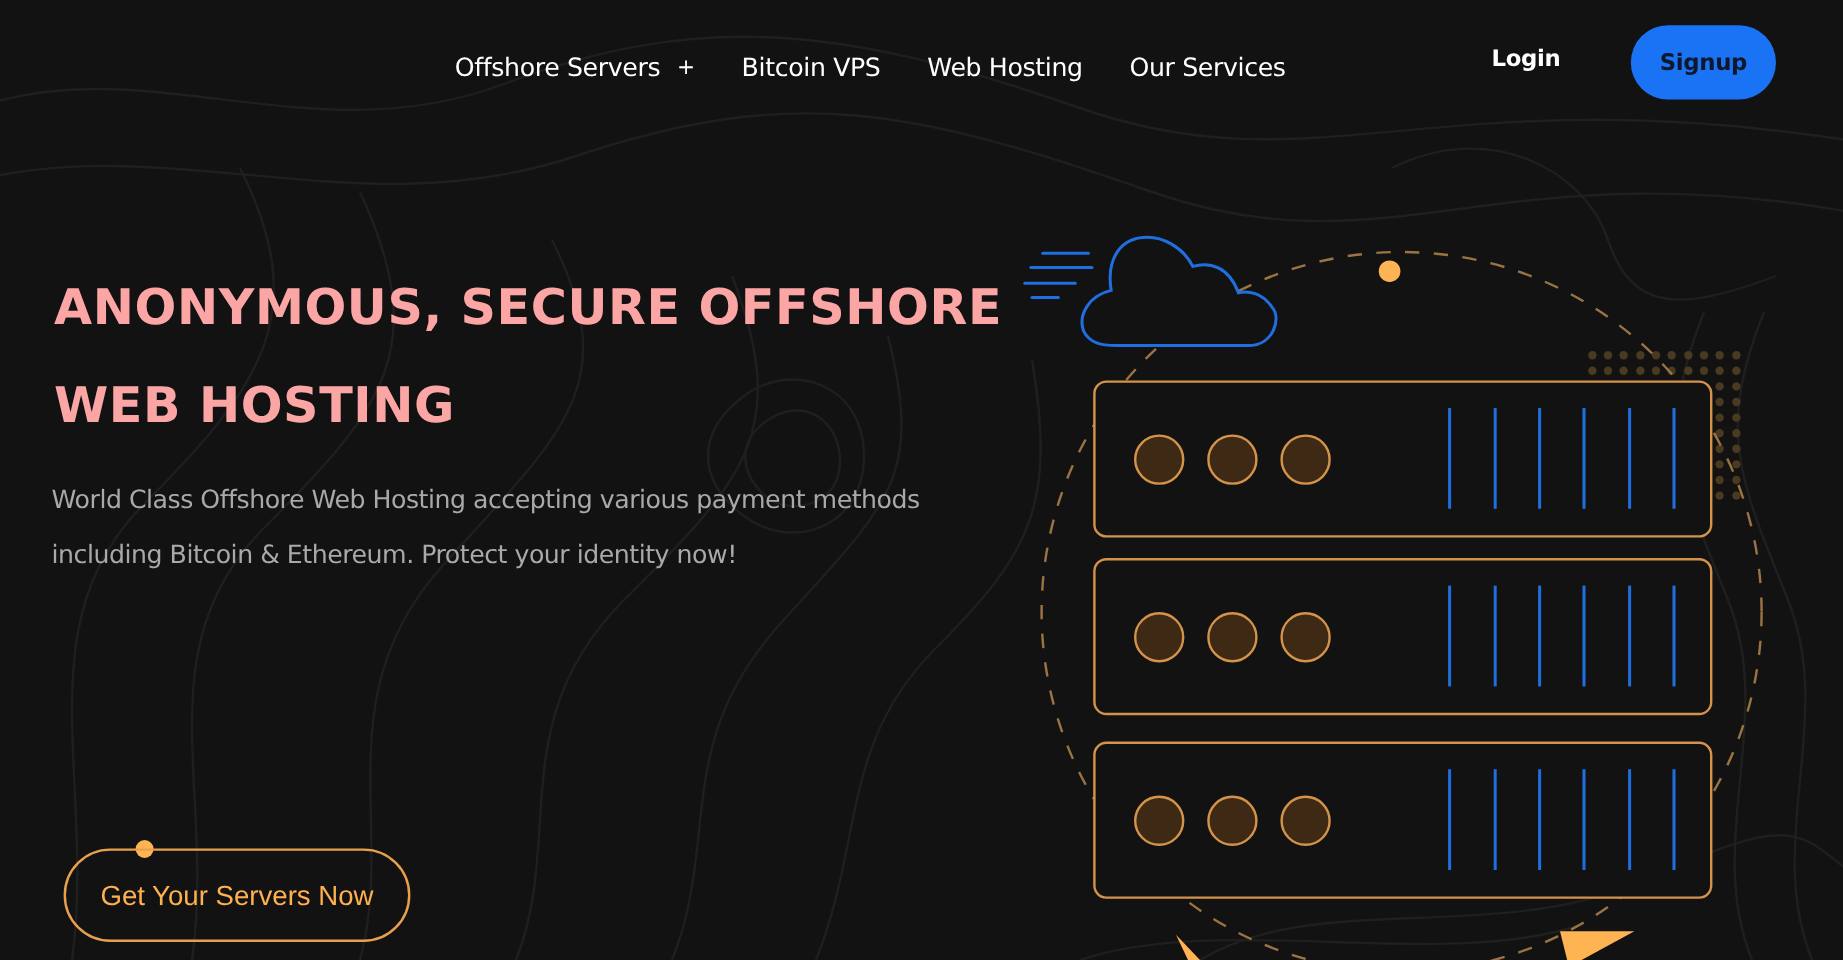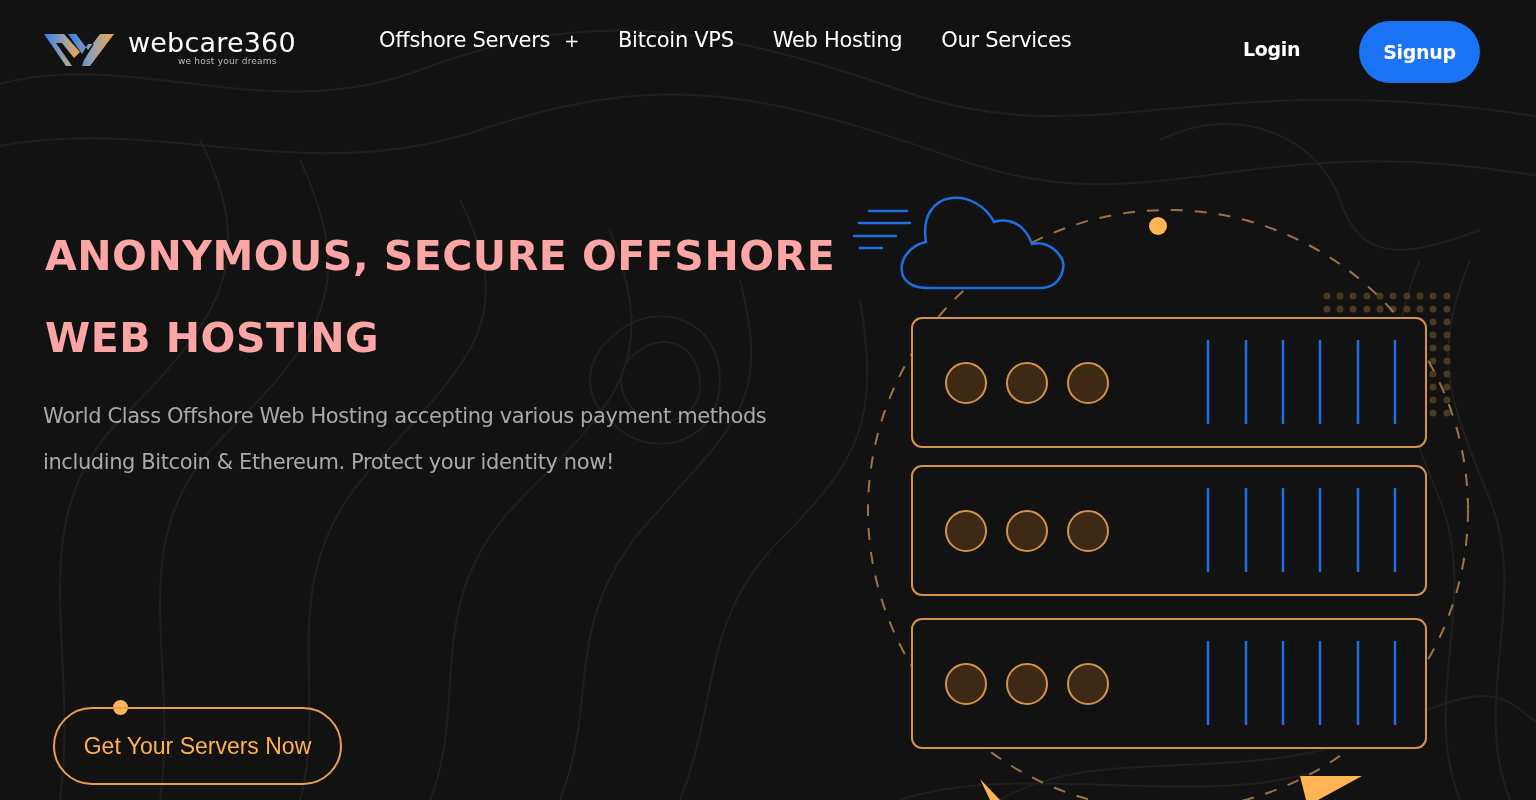--- a/index.html
+++ b/index.html
@@ -13,26 +13,26 @@
   .bg-topo { position: absolute; left: 0; top: 0; width: 1536px; height: 800px; pointer-events: none; }
 
   
   .header { position: absolute; left: 0; top: 0; width: 1536px; height: 105px; }
   .logo { position: absolute; left: 42px; top: 30px; display: flex; align-items: flex-start; }
   .logo-mark { width: 74px; height: 40px; }
   .logo-text { margin-left: 12px; margin-top: -2px; }
   .logo-name { font-family: "DejaVu Sans", sans-serif; font-size: 27px; font-weight: normal; color: #fff; letter-spacing: 0.2px; line-height: 30px; }
   .logo-tag { font-family: "DejaVu Sans", sans-serif; font-size: 9px; color: #bbb; margin-left: 50px; margin-top: -2px; letter-spacing: 0.2px; }
 
-  .nav { position: absolute; left: 379px; top: 24px; display: flex; align-items: center; height: 32px; }
+  .nav { position: absolute; left: 379px; top: 40px; display: flex; align-items: center; height: 32px; }
   .nav-item { font-family: "DejaVu Sans", sans-serif; font-size: 21px; color: #fff; margin-right: 39px; white-space: nowrap; display: flex; align-items: center; cursor: pointer; letter-spacing: -0.3px; }
   .nav-item .plus { font-size: 18px; margin-left: 14px; }
 
   .login { position: absolute; left: 1243px; top: 38px; font-family: "DejaVu Sans", sans-serif; font-size: 19px; color: #fff; font-weight: bold; cursor: pointer; letter-spacing: -0.3px; }
-  .signup { position: absolute; left: 1359px; top: 21px; width: 121px; height: 62px; background: #1a73f5; border-radius: 31px; display: flex; align-items: center; justify-content: center; font-family: "DejaVu Sans", sans-serif; font-weight: bold; font-size: 19px; color: #ffffff; cursor: pointer; letter-spacing: -0.3px; border: none; }
+  .signup { position: absolute; left: 1359px; top: 21px; width: 121px; height: 62px; background: #1a73f5; border-radius: 31px; display: flex; align-items: center; justify-content: center; font-family: "DejaVu Sans", sans-serif; font-weight: bold; font-size: 19px; color: #0f172a; cursor: pointer; letter-spacing: -0.3px; border: none; }
 
   
   .hero-title { position: absolute; left: 45px; top: 215px; font-family: "DejaVu Sans", sans-serif; font-weight: bold; font-size: 41px; line-height: 82px; color: #fca5a5; letter-spacing: 0.5px; width: 800px; }
   .hero-desc { position: absolute; left: 43px; top: 393px; width: 730px; font-family: "DejaVu Sans", sans-serif; font-size: 21px; line-height: 46px; color: #a9a9a9; letter-spacing: -0.4px; }
 
   .cta { position: absolute; left: 53px; top: 707px; width: 289px; height: 78px; border: 2px solid #e8a04e; border-radius: 39px; display: flex; align-items: center; justify-content: center; font-family: "Liberation Sans", sans-serif; font-size: 23px; color: #ffb04f; cursor: pointer; background: transparent; }
   .cta-dot { position: absolute; left: 113px; top: 700px; width: 15px; height: 15px; border-radius: 50%; background: #ffb454; }
 
   .illustration { position: absolute; left: 0; top: 0; width: 1536px; height: 800px; pointer-events: none; }
 </style>
@@ -53,37 +53,20 @@
     <path d="M 640 350 C 670 330, 700 350, 700 385 S 660 430, 640 415 S 610 370, 640 350"></path>
     <path d="M 1460 800 C 1420 700, 1480 600, 1440 500 S 1380 360, 1420 260"></path>
     <path d="M 1510 800 C 1470 700, 1530 600, 1490 500 S 1430 360, 1470 260"></path>
     <path d="M 1000 800 C 1100 740, 1250 790, 1380 730 S 1500 700, 1560 740"></path>
     <path d="M 900 800 C 1020 760, 1200 810, 1320 770"></path>
     <path d="M 1160 140 C 1240 100, 1320 140, 1340 200 S 1400 260, 1480 230"></path>
   </g>
 </svg>
 
 <div class="header">
-  <div class="logo">
-    <svg class="logo-mark" viewBox="0 0 74 40" xmlns="http://www.w3.org/2000/svg">
-      <defs>
-        <linearGradient id="lg" x1="0" y1="0" x2="1" y2="0">
-          <stop offset="0" stop-color="#2f7cf0"></stop>
-          <stop offset="0.55" stop-color="#9aa3ad"></stop>
-          <stop offset="1" stop-color="#f2a54a"></stop>
-        </linearGradient>
-      </defs>
-      <path d="M2 4 L22 4 L38 22 L32 28 L20 13 L14 13 L30 36 L24 36 Z" fill="url(#lg)"></path>
-      <path d="M26 4 L34 4 L46 20 L58 4 L72 4 L48 36 L40 36 L42 30 L52 14 L46 14 L40 24 Z" fill="url(#lg)"></path>
-    </svg>
-    <div class="logo-text">
-      <div class="logo-name">webcare360</div>
-      <div class="logo-tag">we host your dreams</div>
-    </div>
-  </div>
 
   <nav class="nav">
     <div class="nav-item">
       <span>Offshore Servers</span>
       <span class="plus">+</span>
     </div>
     <div class="nav-item">
       <span>Bitcoin VPS</span>
     </div>
     <div class="nav-item">

